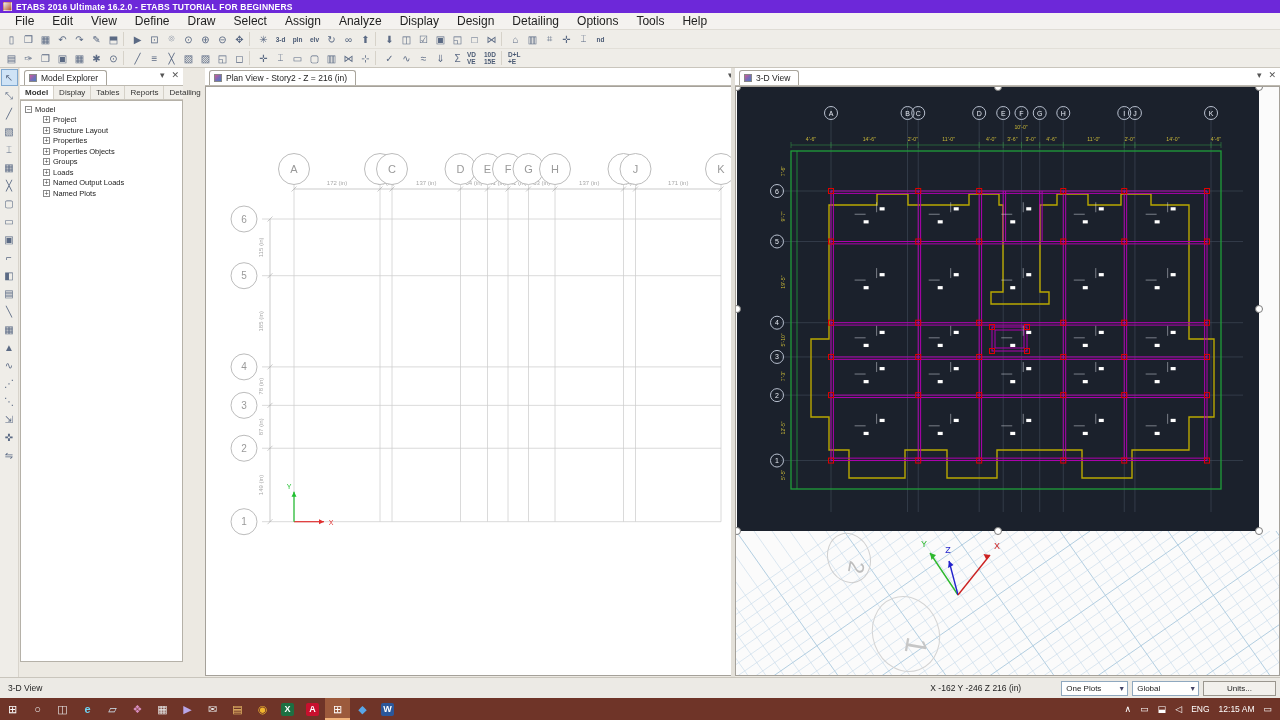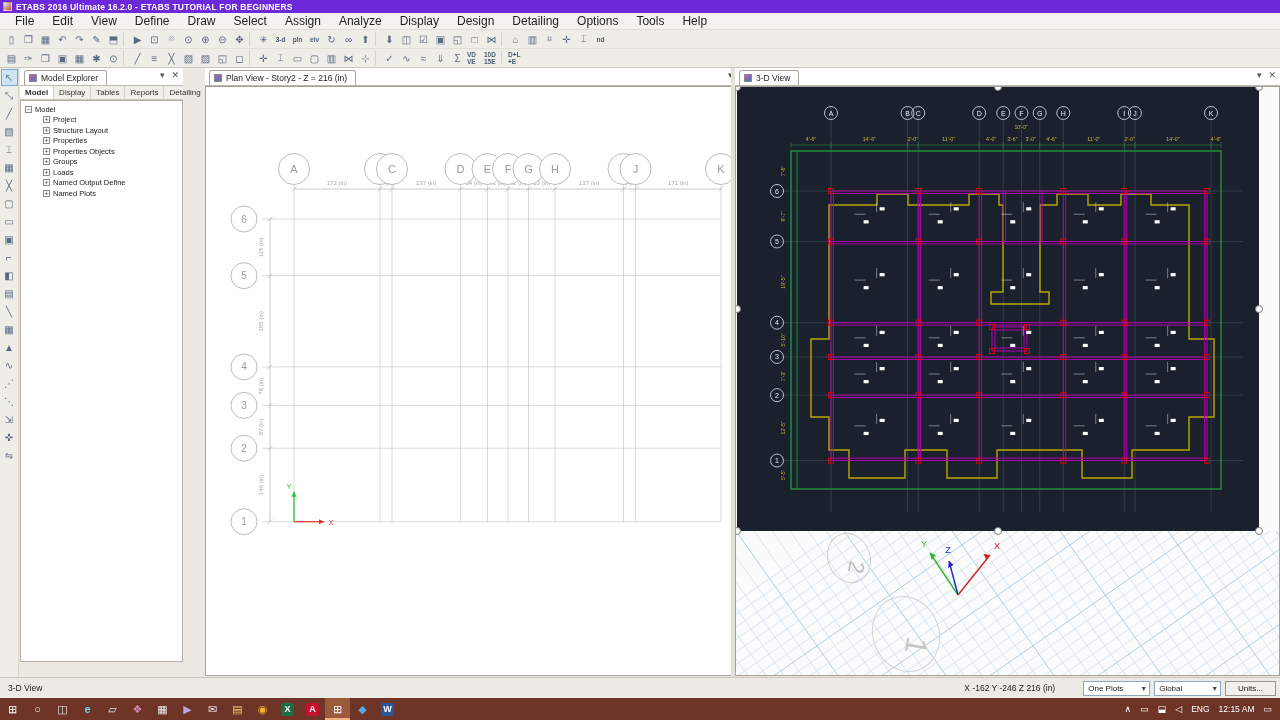--- a/index.html
+++ b/index.html
@@ -67,26 +67,26 @@
   #view3d-panel { left:735px; width:545px; }
   #view3d-canvas { position:relative; background:#FBFBFB; border:1px solid #A5A19A; height:590px; overflow:hidden; }
   #overlay3d { position:absolute; left:1px; top:0; }
   #lower3d { position:absolute; left:0; top:444px; }
   .handle { position:absolute; width:8px; height:8px; border-radius:50%; background:#fff; border:1px solid #7c7c7c; z-index:5; }
 
   
   #statusbar { position:absolute; left:0; top:677px; width:1280px; height:21px;
     background:#ECEAE5; border-top:1px solid #C9C5BC; display:flex; align-items:center; font-size:8.5px; color:#222; }
   #statusbar .left { flex:1; padding-left:8px; }
-  #statusbar .coords { padding-right:28px; color:#222; }
+  #statusbar .coords { padding-right:40px; color:#222; }
   .combo { background:#fff; border:1px solid #8fa8bf; height:15px; display:flex; align-items:center;
     font-size:8px; padding:0 2px 0 4px; margin-right:4px; }
   .combo .cv { min-width:48px; }
   .combo .arrow { font-size:7px; color:#446; margin-left:4px; }
-  #units-btn { background:#F2F0EC; border:1px solid #9a968e; height:15px; font-size:8px; padding:0 12px;
+  #units-btn { background:#F2F0EC; border:1px solid #9a968e; height:15px; font-size:8px; padding:0 23px;
     margin-right:4px; display:flex; align-items:center; }
 
   
   #taskbar { position:absolute; left:0; top:698px; width:1280px; height:22px;
     background:#6F3428; display:flex; align-items:center; }
   .tb-app { width:25px; height:22px; display:flex; align-items:center; justify-content:center; font-size:11px; color:#fff; position:relative; }
   .tb-app .badge { width:13px; height:13px; display:flex; align-items:center; justify-content:center;
     font-size:9px; font-weight:bold; border-radius:2px; }
   .tb-app.active { background:#9c5a3c; box-shadow:inset 0 -2px 0 #f0b27a; }
   #tray { margin-left:auto; display:flex; align-items:center; color:#fff; font-size:8.5px; gap:9px; padding-right:8px; }
@@ -267,21 +267,21 @@
         <div class="tree-row tree-child">
           <span class="tree-box">+</span>
           <span>Groups</span>
         </div>
         <div class="tree-row tree-child">
           <span class="tree-box">+</span>
           <span>Loads</span>
         </div>
         <div class="tree-row tree-child">
           <span class="tree-box">+</span>
-          <span>Named Output Define</span>
+          <span>Named Output Loads</span>
         </div>
         <div class="tree-row tree-child">
           <span class="tree-box">+</span>
           <span>Named Plots</span>
         </div>
       </div>
   </div>
 
   <div id="plan-panel" class="panel">
     <div class="tabstrip">

